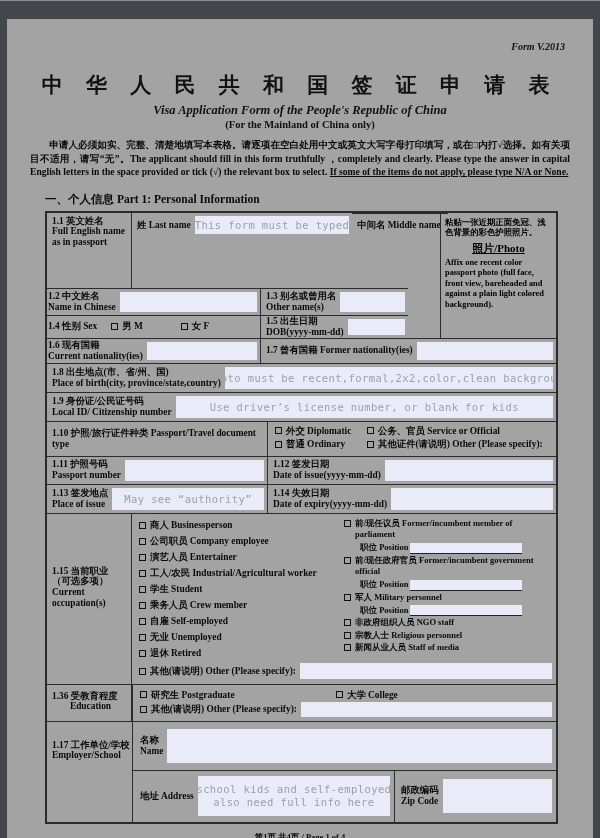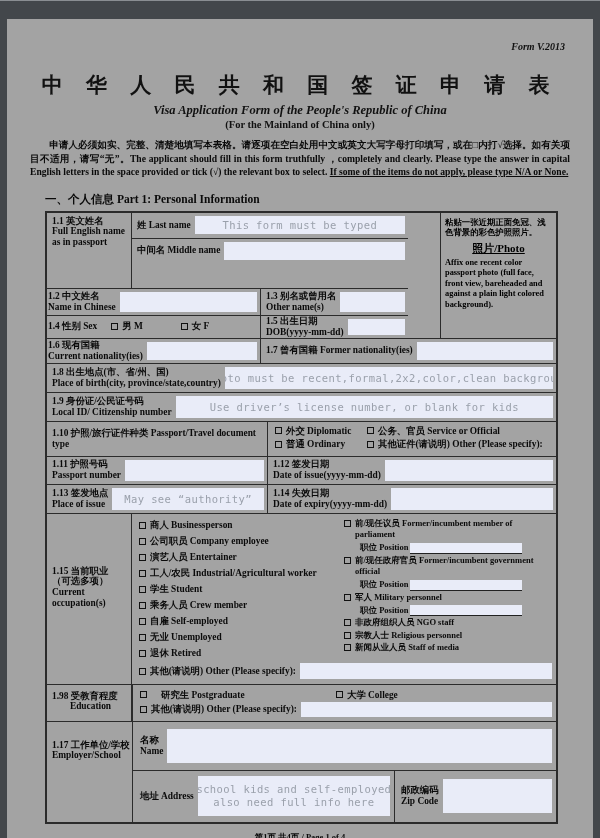--- a/index.html
+++ b/index.html
@@ -24,21 +24,21 @@
   .row { display:flex; border-top:1px solid #2b2b2b; }
   .row:first-child, .toprow { border-top:none; }
 
   .top-block { display:flex;gap:32px; }
   .top-left { flex:1; min-width:0; }
   .photo-cell { width:116px; border-left:1px solid #2b2b2b; padding:5px 4px; text-align:left; }
   .photo-note { font:bold 8.4px "Liberation Serif", serif; line-height:10.5px; }
   .photo-title { text-align:center; font:bold 11px "Liberation Serif", serif; text-decoration:underline; margin:2px 0; }
 
   .labelcol { width:85px; border-right:1px solid #2b2b2b; padding:3px 2px 2px 5px; }
-  .r11-sub { flex:1; min-width:0; display:flex; flex-direction:column; }
+  .r11-sub { flex:1; min-width:0; display:flex; flex-direction:row; }
   .subrow { display:flex; align-items:center; height:25px; border-top:1px solid #2b2b2b; padding:0 3px 0 5px; }
   .subrow:first-child { border-top:none; }
   .sublbl { white-space:nowrap; margin-right:4px; }
 
   .field { background:#e9ecf8; }
   .fval { font-family:"DejaVu Sans Mono", monospace; font-size:10.5px; letter-spacing:.4px; color:#9aa0ab; display:flex; align-items:center; justify-content:center; overflow:hidden; white-space:nowrap; }
   .grow { flex:1; min-width:0; }
   .h18 { height:18px; }
 
   .cellA { width:213px; display:flex; padding:2px 3px 2px 1px; }
@@ -65,21 +65,21 @@
   .ritem { margin-bottom:1px; }
   .rline { display:flex; align-items:flex-start; }
   .rline .cb { margin-top:2px; }
   .rpos { padding-left:16px; display:flex; align-items:flex-end; height:13px; }
   .posfield { display:inline-block; width:112px; height:11px; background:#e9ecf8; border-bottom:1px solid #222; margin-left:2px; }
   .r15-other { display:flex; align-items:center; height:20px; }
   .r15-other .field { height:16px; margin-left:4px; }
 
   .edu-area { flex:1; min-width:0; border-left:1px solid #2b2b2b; padding:5px 4px 3px 7px; }
   .edu-line1 { display:flex; align-items:center; margin-bottom:2px; }
-  .edu-opt1 { width:196px;gap:10px; }
+  .edu-opt1 { width:196px; }
   .edu-line2 { display:flex; align-items:center; }
   .edu-line2 .field { height:15px; margin-left:4px; }
 
   .r17-main { flex:1; min-width:0; display:flex; flex-direction:column; }
   .r17-row { display:flex; border-top:1px solid #2b2b2b; }
   .r17-row:first-child { border-top:none; }
   .r17-leftcell { flex:1; min-width:0; display:flex; align-items:center; padding:3px 4px 3px 7px; }
   .r17-rightcell { width:162px; border-left:1px solid #2b2b2b; display:flex; align-items:center; padding:3px 4px 3px 6px; }
   .addr-val { flex-direction:column; line-height:13px; white-space:normal; }
   .addr-val div { white-space:nowrap; }
@@ -366,21 +366,21 @@
         <div class="r15-other">
           <span class="cb"></span>
           <span class="lb">其他(请说明) Other (Please specify):</span>
           <div class="field grow"></div>
         </div>
       </div>
     </div>
 
     <div class="row" style="height:37px">
       <div class="labelcol" style="padding-top:6px">
-        <div class="lb">1.98 受教育程度</div>
+        <div class="lb">1.36 受教育程度</div>
         <div class="lb" style="text-align:center">Education</div>
       </div>
       <div class="edu-area">
         <div class="edu-line1">
           <span class="opt edu-opt1">
                 <span class="cb"></span>
                 <span class="lb">研究生  Postgraduate</span>
               </span>
           <span class="opt">
                 <span class="cb"></span>

